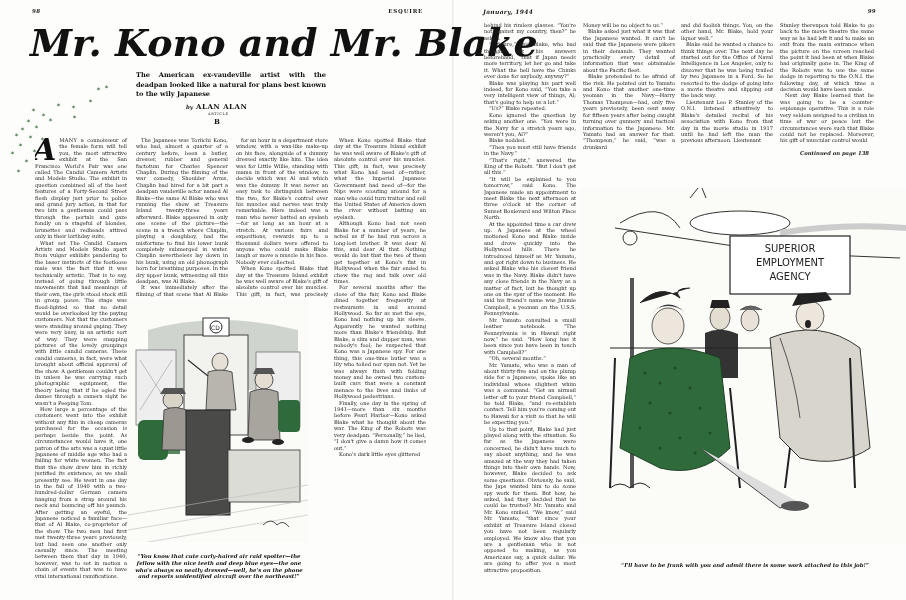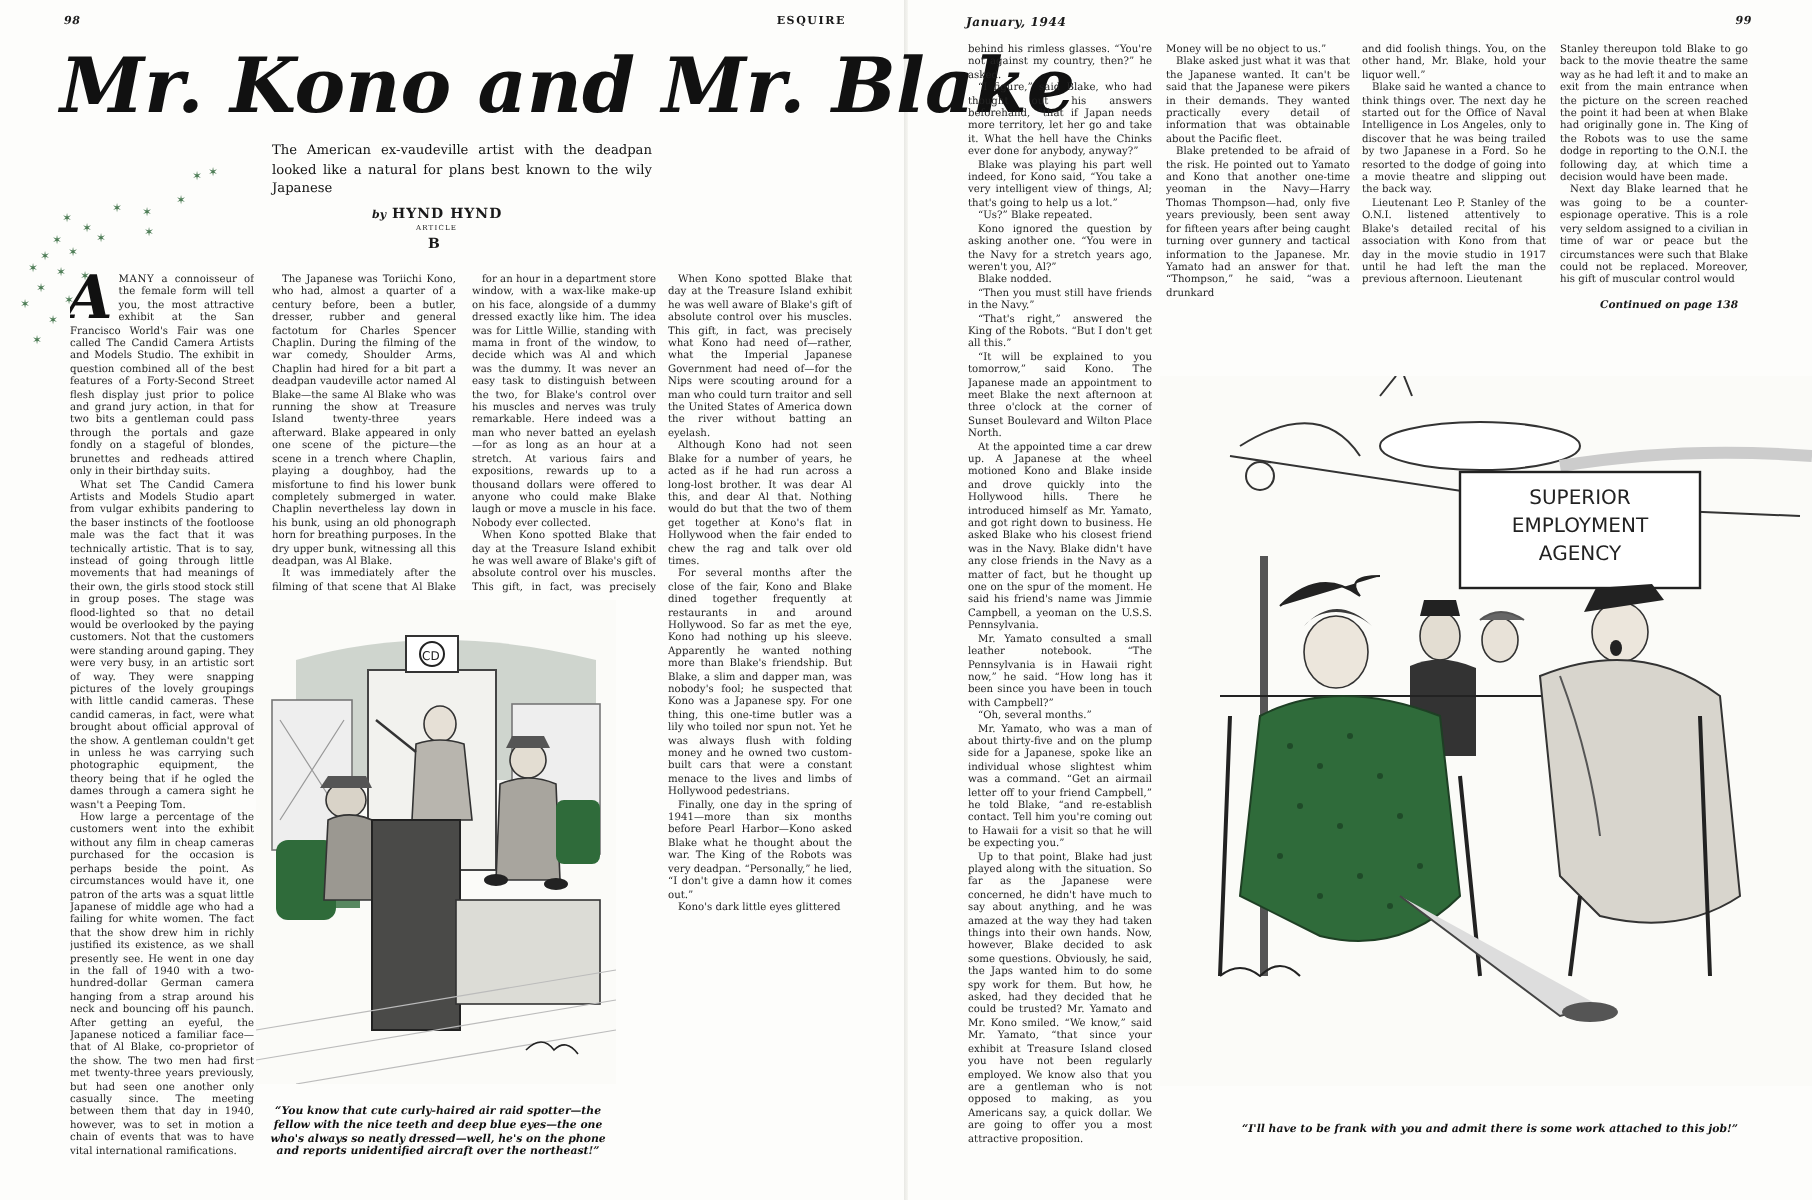--- a/index.html
+++ b/index.html
@@ -11,21 +11,21 @@
   .page-right { left: 453px; width: 453px; }
 
   .folio { position: absolute; top: 8px; font-size: 5.5px; font-weight: bold; font-style: italic; letter-spacing: 0.3px; }
   .folio-left-num { left: 32px; }
   .folio-left-mag { right: 30px; font-style: normal; letter-spacing: 0.8px; }
   .folio-right-date { left: 30px; font-size: 6px; }
   .folio-right-num { right: 30px; }
 
   .headline { position: absolute; top: 22px; left: 30px; width: 400px; font-family: "DejaVu Serif", serif; font-weight: bold; font-style: italic; font-size: 38px; letter-spacing: 0px; line-height: 42px; color: #111; white-space: nowrap; }
 
-  .deck { position: absolute; top: 71px; left: 136px; width: 190px; font-size: 6.6px; font-weight: normal; line-height: 9.5px; text-align: justify; color: #111; }
+  .deck { position: absolute; top: 71px; left: 136px; width: 190px; font-size: 6.6px; font-weight: bold; line-height: 9.5px; text-align: justify; color: #111; }
   .byline { position: absolute; top: 102px; left: 186px; font-size: 7px; font-weight: bold; letter-spacing: 0.5px; }
   .byline .by { font-style: italic; font-size: 5.5px; font-weight: bold; letter-spacing: 0; margin-right: 3px; }
   .article-tag { position: absolute; top: 112px; left: 208px; font-size: 3.5px; letter-spacing: 0.6px; }
   .article-mark { position: absolute; top: 117px; left: 214px; font-size: 7px; font-weight: bold; }
 
   .stars { position: absolute; left: 6px; top: 80px; width: 110px; height: 100px; }
   .star { position: absolute; color: #4a7a52; font-size: 6px; line-height: 6px; }
 
   .col { position: absolute; font-size: 5.1px; line-height: 6.4px; text-align: justify; color: #222; overflow: hidden; }
   .col p { text-indent: 5px; }
@@ -58,21 +58,21 @@
   <div class="folio folio-right-num">99</div>
 </div>
 
 <div class="gutter"></div>
 
 <h1 class="headline">Mr. Kono and Mr. Blake</h1>
 
 <div class="deck">The American ex-vaudeville artist with the deadpan looked like a natural for plans best known to the wily Japanese</div>
 
 <div class="byline">
-  <span class="by">by</span><span>HYND HYND</span>
+  <span class="by">by</span><span>ALAN ALAN</span>
 </div>
 <div class="article-tag">ARTICLE</div>
 <div class="article-mark">B</div>
 
 <div class="stars">
   <span class="star" style="left:90px;top:6px">✶</span>
   <span class="star" style="left:98px;top:4px">✶</span>
   <span class="star" style="left:82px;top:18px">✶</span>
   <span class="star" style="left:65px;top:24px">✶</span>
   <span class="star" style="left:50px;top:22px">✶</span>

